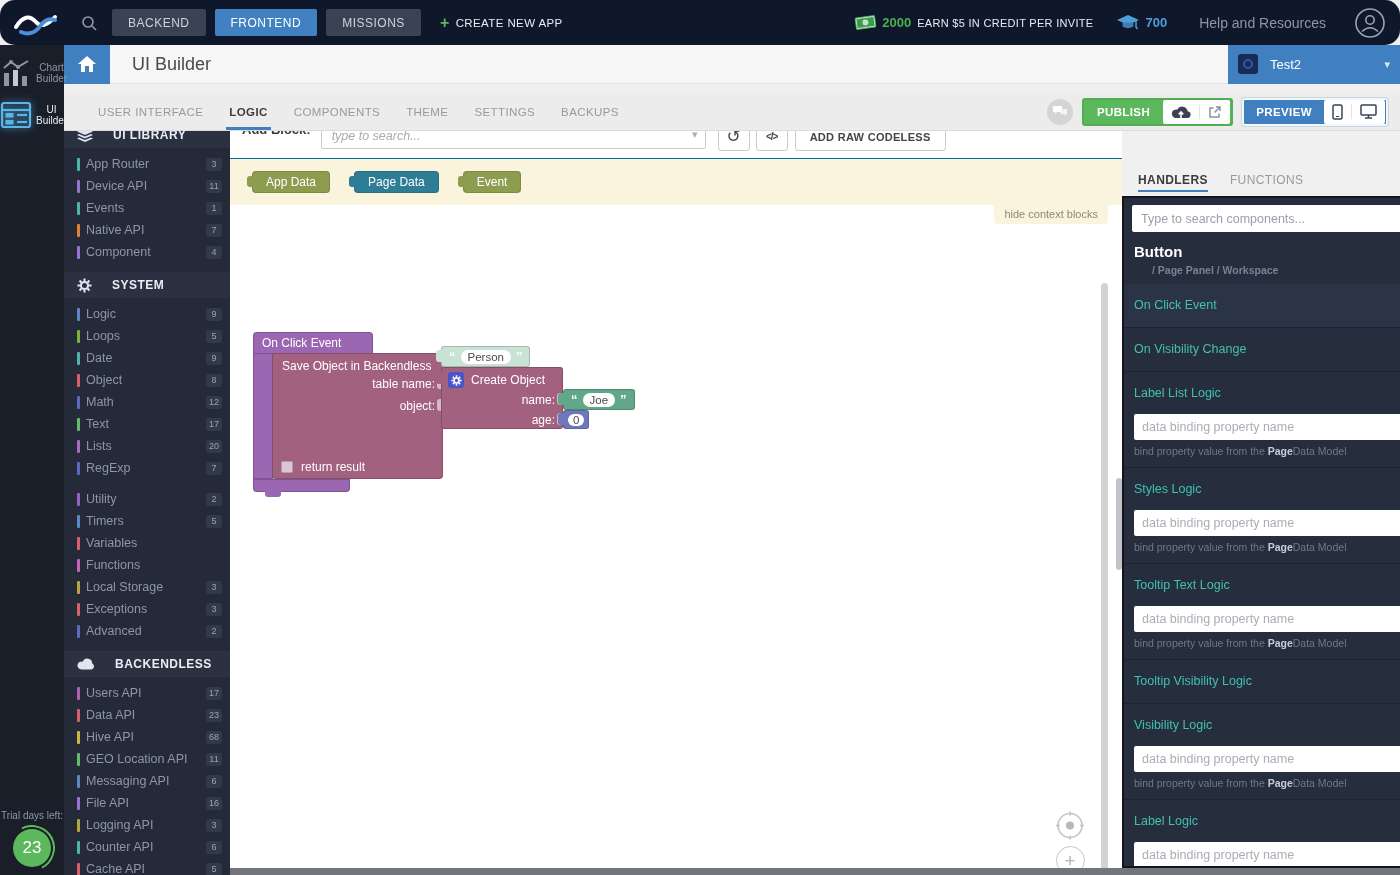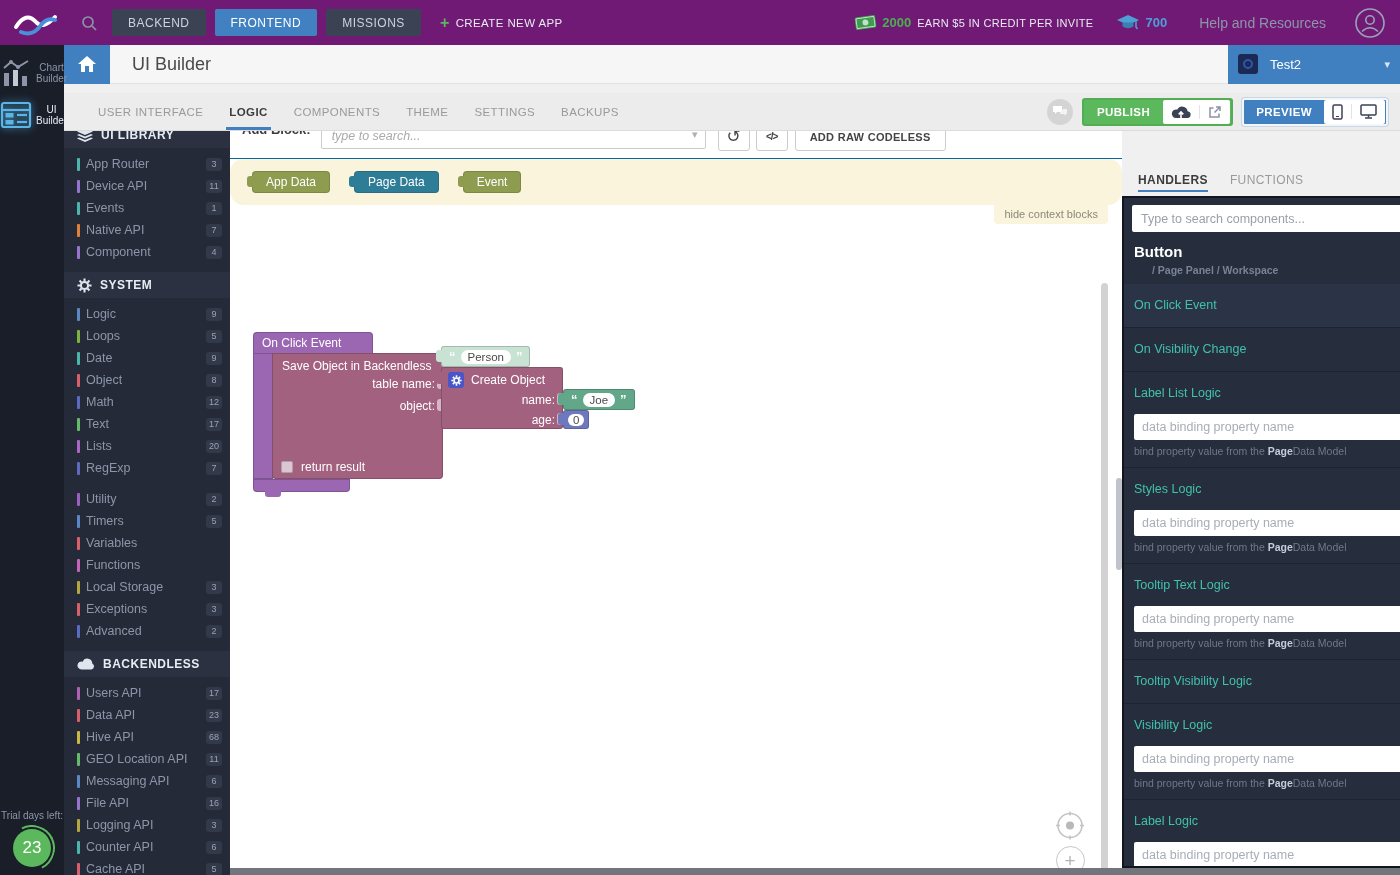--- a/index.html
+++ b/index.html
@@ -1,20 +1,20 @@
 <!DOCTYPE html>
 <html><head>
 <meta charset="utf-8">
 <style>
   * { margin:0; padding:0; box-sizing:border-box; }
   html,body { width:1400px; height:875px; overflow:hidden; font-family:"Liberation Sans", sans-serif; background:#f0f0f0; }
   .app { position:relative; width:1400px; height:875px; }
 
   
-  .navbar { position:absolute; left:0; top:0; width:1400px; height:45px; background:#701a75; display:flex; align-items:center; z-index:30; }
+  .navbar { position:absolute; left:0; top:0; width:1400px; height:45px; background:#0f172a; display:flex; align-items:center; z-index:30;border-radius:15px; }
   .logo { width:70px; display:flex; justify-content:center; }
   .nb-search { margin:0 14px 0 10px; display:flex; align-items:center; }
   .nb-btn { height:27px; padding:0 16px; margin-right:9px; background:#3a4254; color:#cdd3de; border:none; font-size:12px; letter-spacing:.5px; border-radius:2px; cursor:pointer; font-family:inherit; }
   .nb-btn.active { background:#4181c2; color:#fff; }
   .nb-create { display:flex; align-items:center; gap:6px; margin-left:10px; color:#e8ebf0; font-size:11.5px; letter-spacing:.4px; cursor:pointer; }
   .nb-create .plus { color:#5cb85c; font-size:16px; font-weight:bold; }
   .nb-right { margin-left:auto; display:flex; align-items:center; gap:10px; padding-right:14px; }
   .credit { display:flex; align-items:center; gap:6px; }
   .credit-num { color:#4caf50; font-size:13px; font-weight:bold; }
   .credit-text { color:#e8ebf0; font-size:11px; letter-spacing:.3px; }
@@ -54,21 +54,21 @@
   .rail-item { margin-top:14px; display:flex; flex-direction:row; align-items:center; gap:4px; cursor:pointer; }
   .rail-label { font-size:10px; color:#8d96a8; text-align:center; }
   .rail-item.active .rail-label { color:#e8ecf3; }
   .rail-trial { position:absolute; bottom:8px; left:0; width:64px; display:flex; flex-direction:column; align-items:center; }
   .trial-label { font-size:10px; color:#8d96a8; text-align:center; line-height:1.3; }
   .trial-badge { position:relative; margin-top:7px; width:38px; height:38px; background:#5cb85c; border-radius:50%; color:#fff; font-size:17px; display:flex; align-items:center; justify-content:center; }
   .trial-badge::after { content:''; position:absolute; inset:-4px; border:2px solid transparent; border-top-color:#5cb85c; border-right-color:#5cb85c; border-radius:50%; transform:rotate(18deg); }
 
   
   .sidebar { position:absolute; left:64px; top:122px; width:166px; height:753px; background:#242a38; overflow:hidden; z-index:15; }
-  .sb-header { height:26px; margin-bottom:5px; background:#2b3140; display:flex; align-items:center; gap:8px; padding-left:13px; color:#e8ecf3; font-size:12px; font-weight:bold; letter-spacing:.5px; }
+  .sb-header { height:26px; margin-bottom:5px; background:#2b3140; display:flex; align-items:center; gap:20px; padding-left:13px; color:#e8ecf3; font-size:12px; font-weight:bold; letter-spacing:.5px; }
   .sb-item { height:22px; display:flex; align-items:center; padding:0 8px 0 13px; cursor:pointer; }
   .sb-item.gap { margin-top:9px; }
   .sb-bar { width:3px; height:13px; border-radius:1px; margin-right:6px; flex:none; }
   .sb-label { color:#8d96a8; font-size:12.5px; white-space:nowrap; overflow:hidden; }
   .sb-count { margin-left:auto; min-width:16px; height:13px; background:#323949; border-radius:3px; color:#9aa3b5; font-size:9px; display:flex; align-items:center; justify-content:center; padding:0 3px; }
   .sb-section { margin-bottom:9px; }
 
   
   .main { position:absolute; left:230px; top:122px; width:892px; height:753px; background:#fff; }
   .addblock { position:absolute; left:0; top:0; width:892px; height:37px; background:#fff; border-bottom:1px solid #0369a1; display:flex; align-items:flex-start; }
@@ -76,21 +76,21 @@
   .ab-input-wrap { position:relative; margin-left:10px; }
   .ab-input { width:385px; height:27px; border:1px solid #ccc; border-radius:2px; padding:0 22px 0 10px; font-size:12.5px; font-style:italic; color:#555; font-family:inherit; }
   .ab-input::placeholder { color:#aaa; }
   .ab-caret { position:absolute; right:8px; top:6px; color:#b0b0b0; font-size:11px; pointer-events:none; }
   .ab-iconbtn { width:32px; height:29px; margin-left:12px; background:#fff; border:1px solid #ccc; border-radius:3px; color:#444; display:flex; align-items:center; justify-content:center; cursor:pointer; font-family:inherit; }
   .ab-iconbtn + .ab-iconbtn { margin-left:6px; }
   .ab-history { font-size:17px; line-height:1; }
   .ab-code { font-size:10px; font-weight:bold; letter-spacing:-1px; }
   .ab-raw { height:29px; margin-left:7px; background:#fff; border:1px solid #ccc; border-radius:3px; padding:0 14px; font-size:11px; font-weight:bold; color:#444; letter-spacing:.3px; cursor:pointer; font-family:inherit; }
 
-  .context-band { position:absolute; left:0; top:37px; width:892px; height:46px; background:#faf4dd; display:flex; align-items:center; gap:24px; padding-left:22px;border-radius:14px; }
+  .context-band { position:absolute; left:0; top:37px; width:892px; height:46px; background:#faf4dd; display:flex; align-items:center; gap:24px; padding-left:22px; }
   .chip { position:relative; height:22px; display:flex; align-items:center; padding:0 14px; border-radius:4px; color:#fff; font-size:12px; cursor:pointer; box-shadow:inset 0 0 0 1px rgba(0,0,0,.12); }
   .chip::before { content:''; position:absolute; left:-5px; top:5px; width:7px; height:11px; border-radius:3px 0 0 3px; background:inherit; }
   .hide-context { position:absolute; right:14px; top:83px; background:#faf4dd; color:#8b8878; font-size:11px; padding:3px 10px 4px; border-radius:0 0 4px 4px; cursor:pointer; z-index:5; }
 
   .canvas { position:absolute; left:0; top:83px; width:892px; height:670px; background:#fff; }
 
   
   .blk { position:absolute; box-shadow:inset 0 0 0 1px rgba(0,0,0,.18); cursor:grab; }
   .blk-label { color:#fff; font-size:12px; white-space:nowrap; }
   .onclick-head { left:23px; top:127px; width:120px; height:22px; background:#9b67b2; border-radius:4px 4px 0 0; display:flex; align-items:center; padding-left:9px; }

